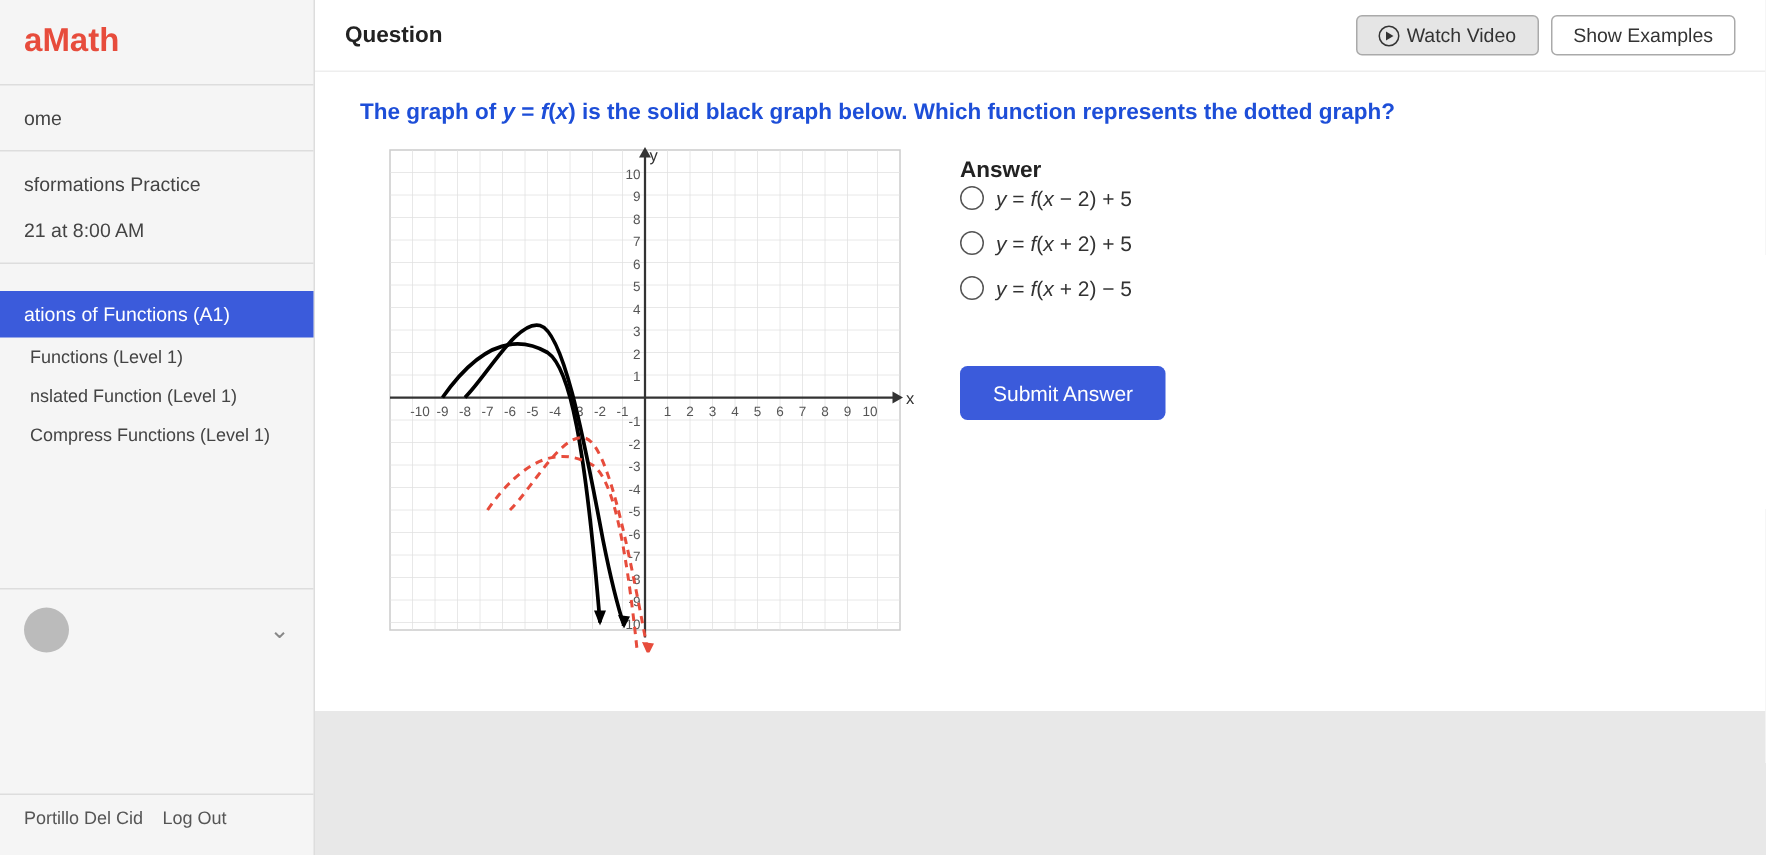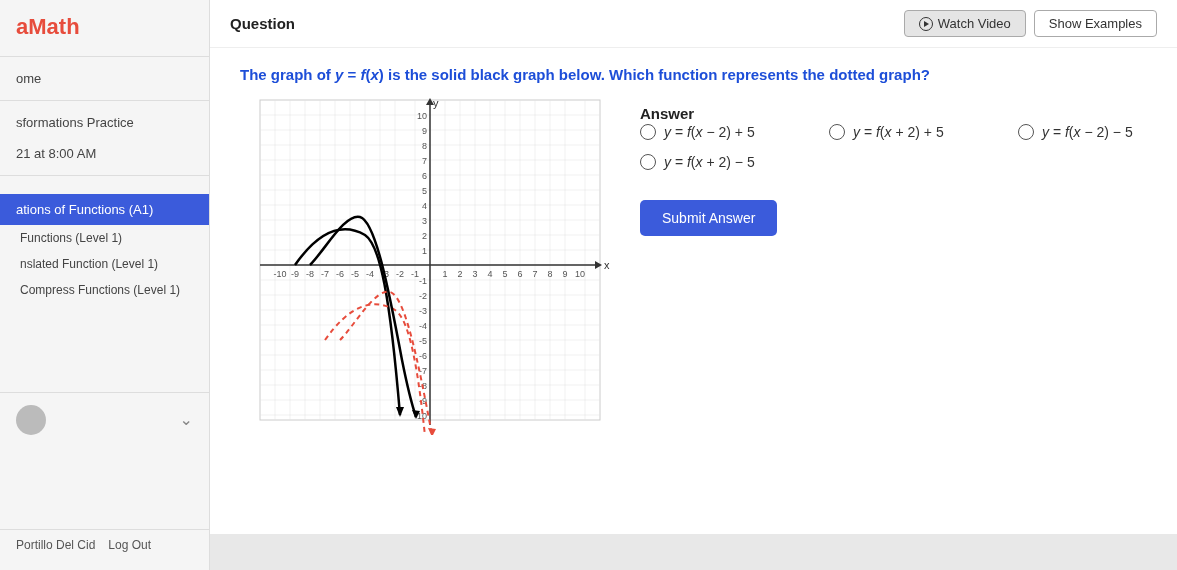--- a/index.html
+++ b/index.html
@@ -76,21 +76,21 @@
     }
     .sidebar-chevron {
       margin-left: auto;
       color: #888;
     }
 
     
     .main {
       flex: 1;
       background: white;
-      height: 534px;
+      height: 474px;
       display: flex;
       flex-direction: column;
       overflow: hidden;
     }
 
     
     .topbar {
       display: flex;
       align-items: center;
       justify-content: space-between;
@@ -177,21 +177,21 @@
       padding-top: 10px;
     }
     .answer-label {
       font-size: 15px;
       font-weight: bold;
       margin-bottom: 2px;
       color: #222;
     }
     .answer-options {
       display: grid;
-      grid-template-columns: 1fr 1fr 1fr;
+      grid-template-columns: 1fr;
       gap: 14px 60px;
       margin-bottom: 20px;
     }
     .answer-option {
       display: flex;
       align-items: center;
       gap: 8px;
       font-size: 14px;
       color: #333;
       cursor: pointer;
@@ -205,21 +205,21 @@
       background: white;
     }
     .submit-btn {
       background: #3b5bdb;
       color: white;
       border: none;
       padding: 10px 22px;
       border-radius: 5px;
       font-size: 14px;
       cursor: pointer;
-      margin-top: 10px;
+      margin-top: 24px;
     }
 
     
     .graph-svg {
       width: 380px;
       height: 340px;
     }
 
     
     .math {
@@ -408,24 +408,20 @@
         <label class="answer-option">
           <div class="radio-circle"></div>
           <span><span class="math">y</span> = <span class="math">f</span>(<span class="math">x</span> − 2) + 5</span>
         </label>
 
         <label class="answer-option">
           <div class="radio-circle"></div>
           <span><span class="math">y</span> = <span class="math">f</span>(<span class="math">x</span> + 2) + 5</span>
         </label>
 
-        <label class="answer-option">
-          <div class="radio-circle"></div>
-          <span><span class="math">y</span> = <span class="math">f</span>(<span class="math">x</span> − 2) − 5</span>
-        </label>
 
         <label class="answer-option">
           <div class="radio-circle"></div>
           <span><span class="math">y</span> = <span class="math">f</span>(<span class="math">x</span> + 2) − 5</span>
         </label>
       </div>
       <button class="submit-btn">Submit Answer</button>
     </div>
   </div>
 </div>

